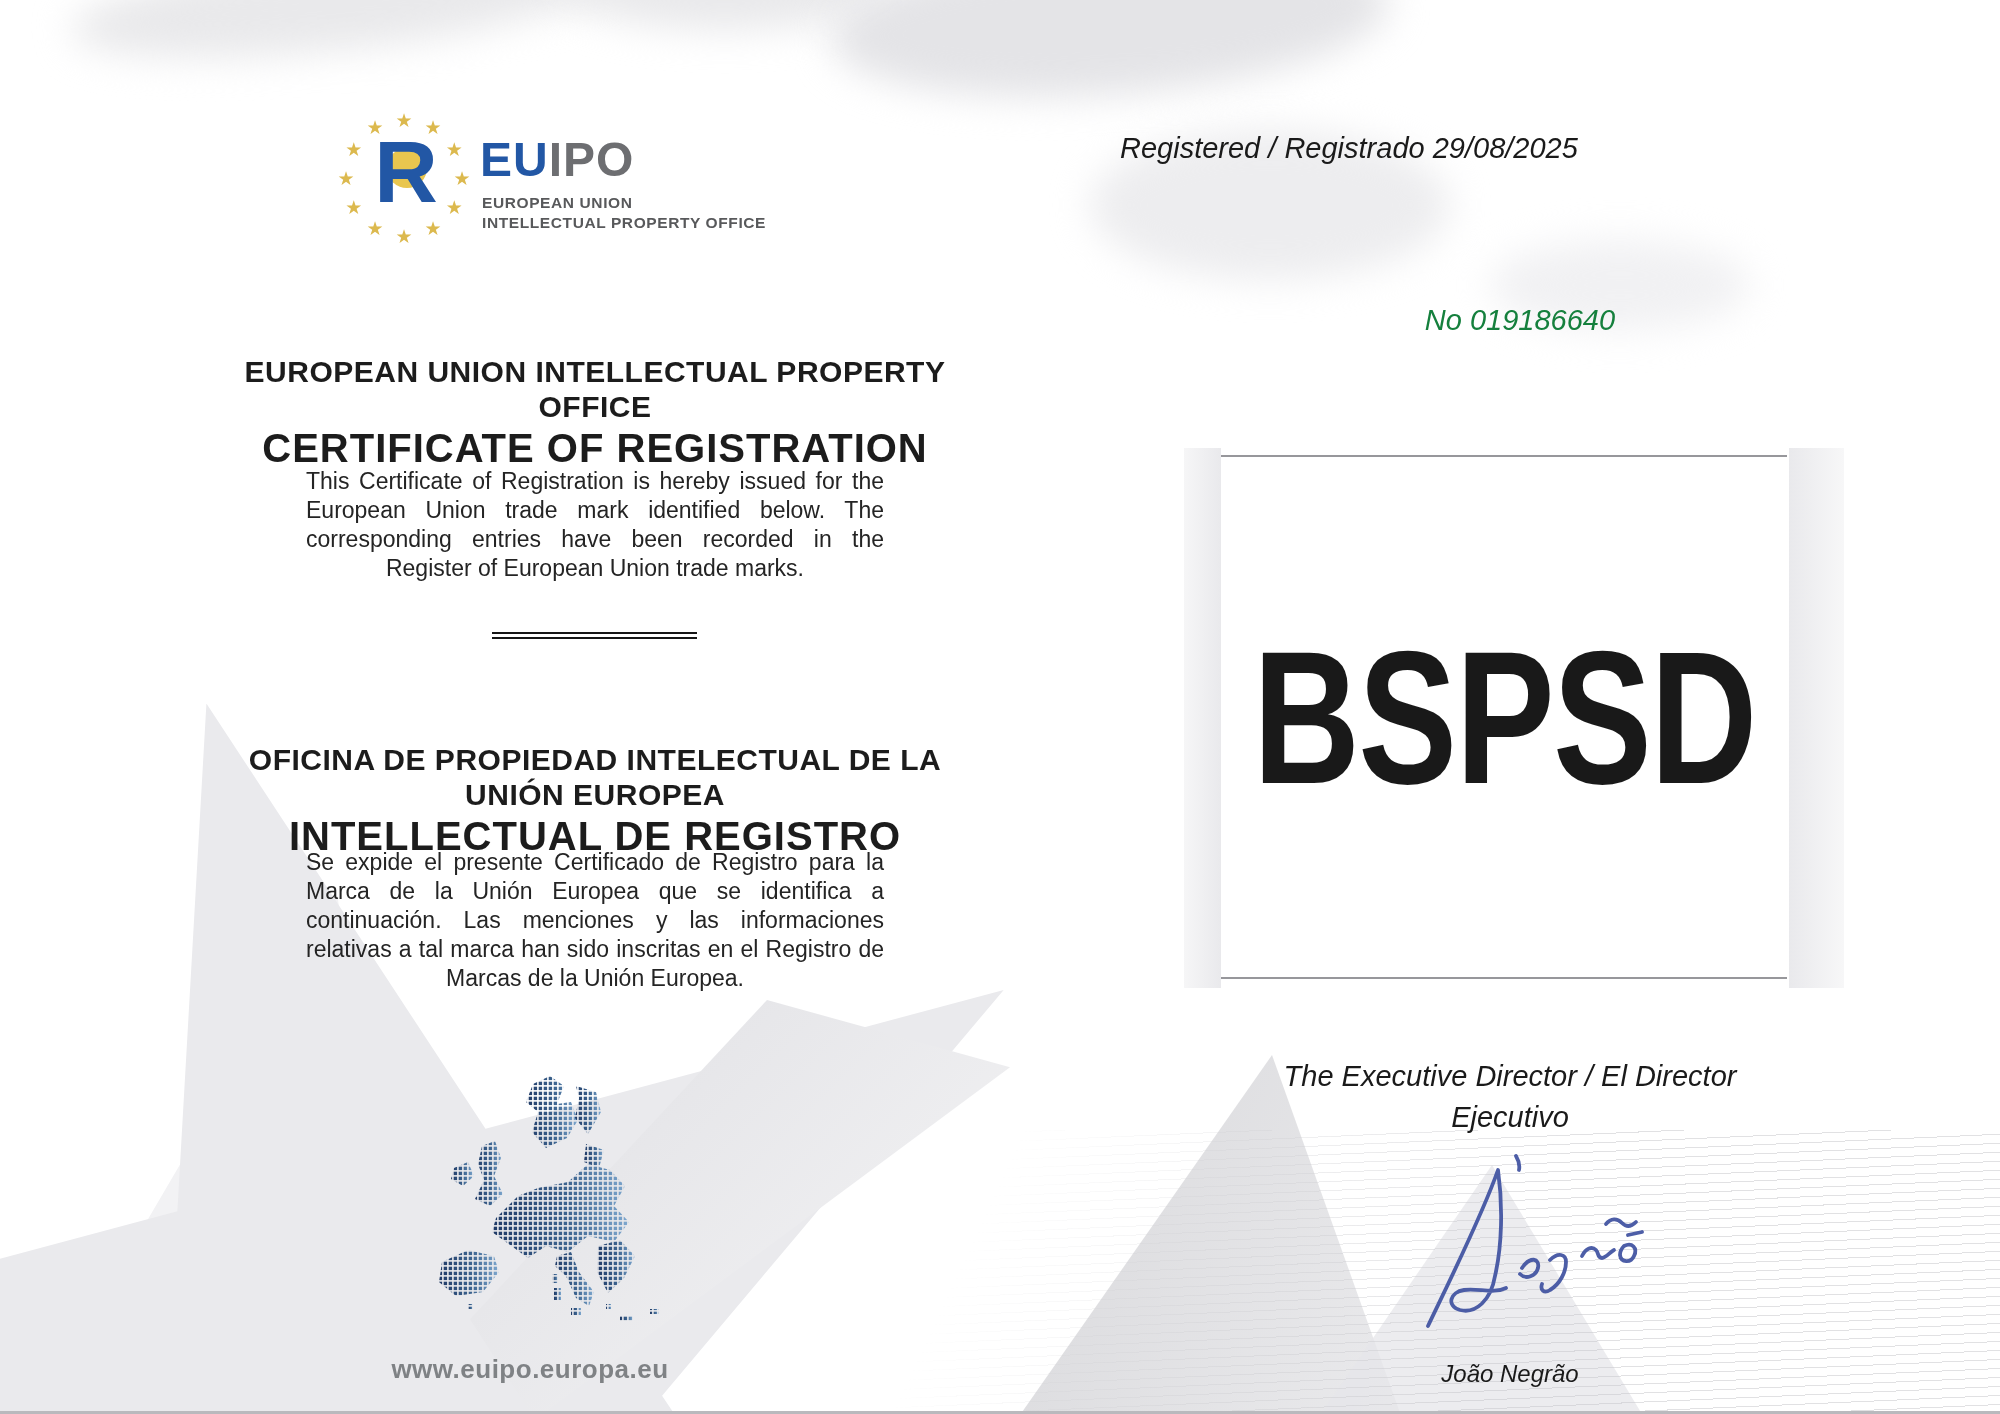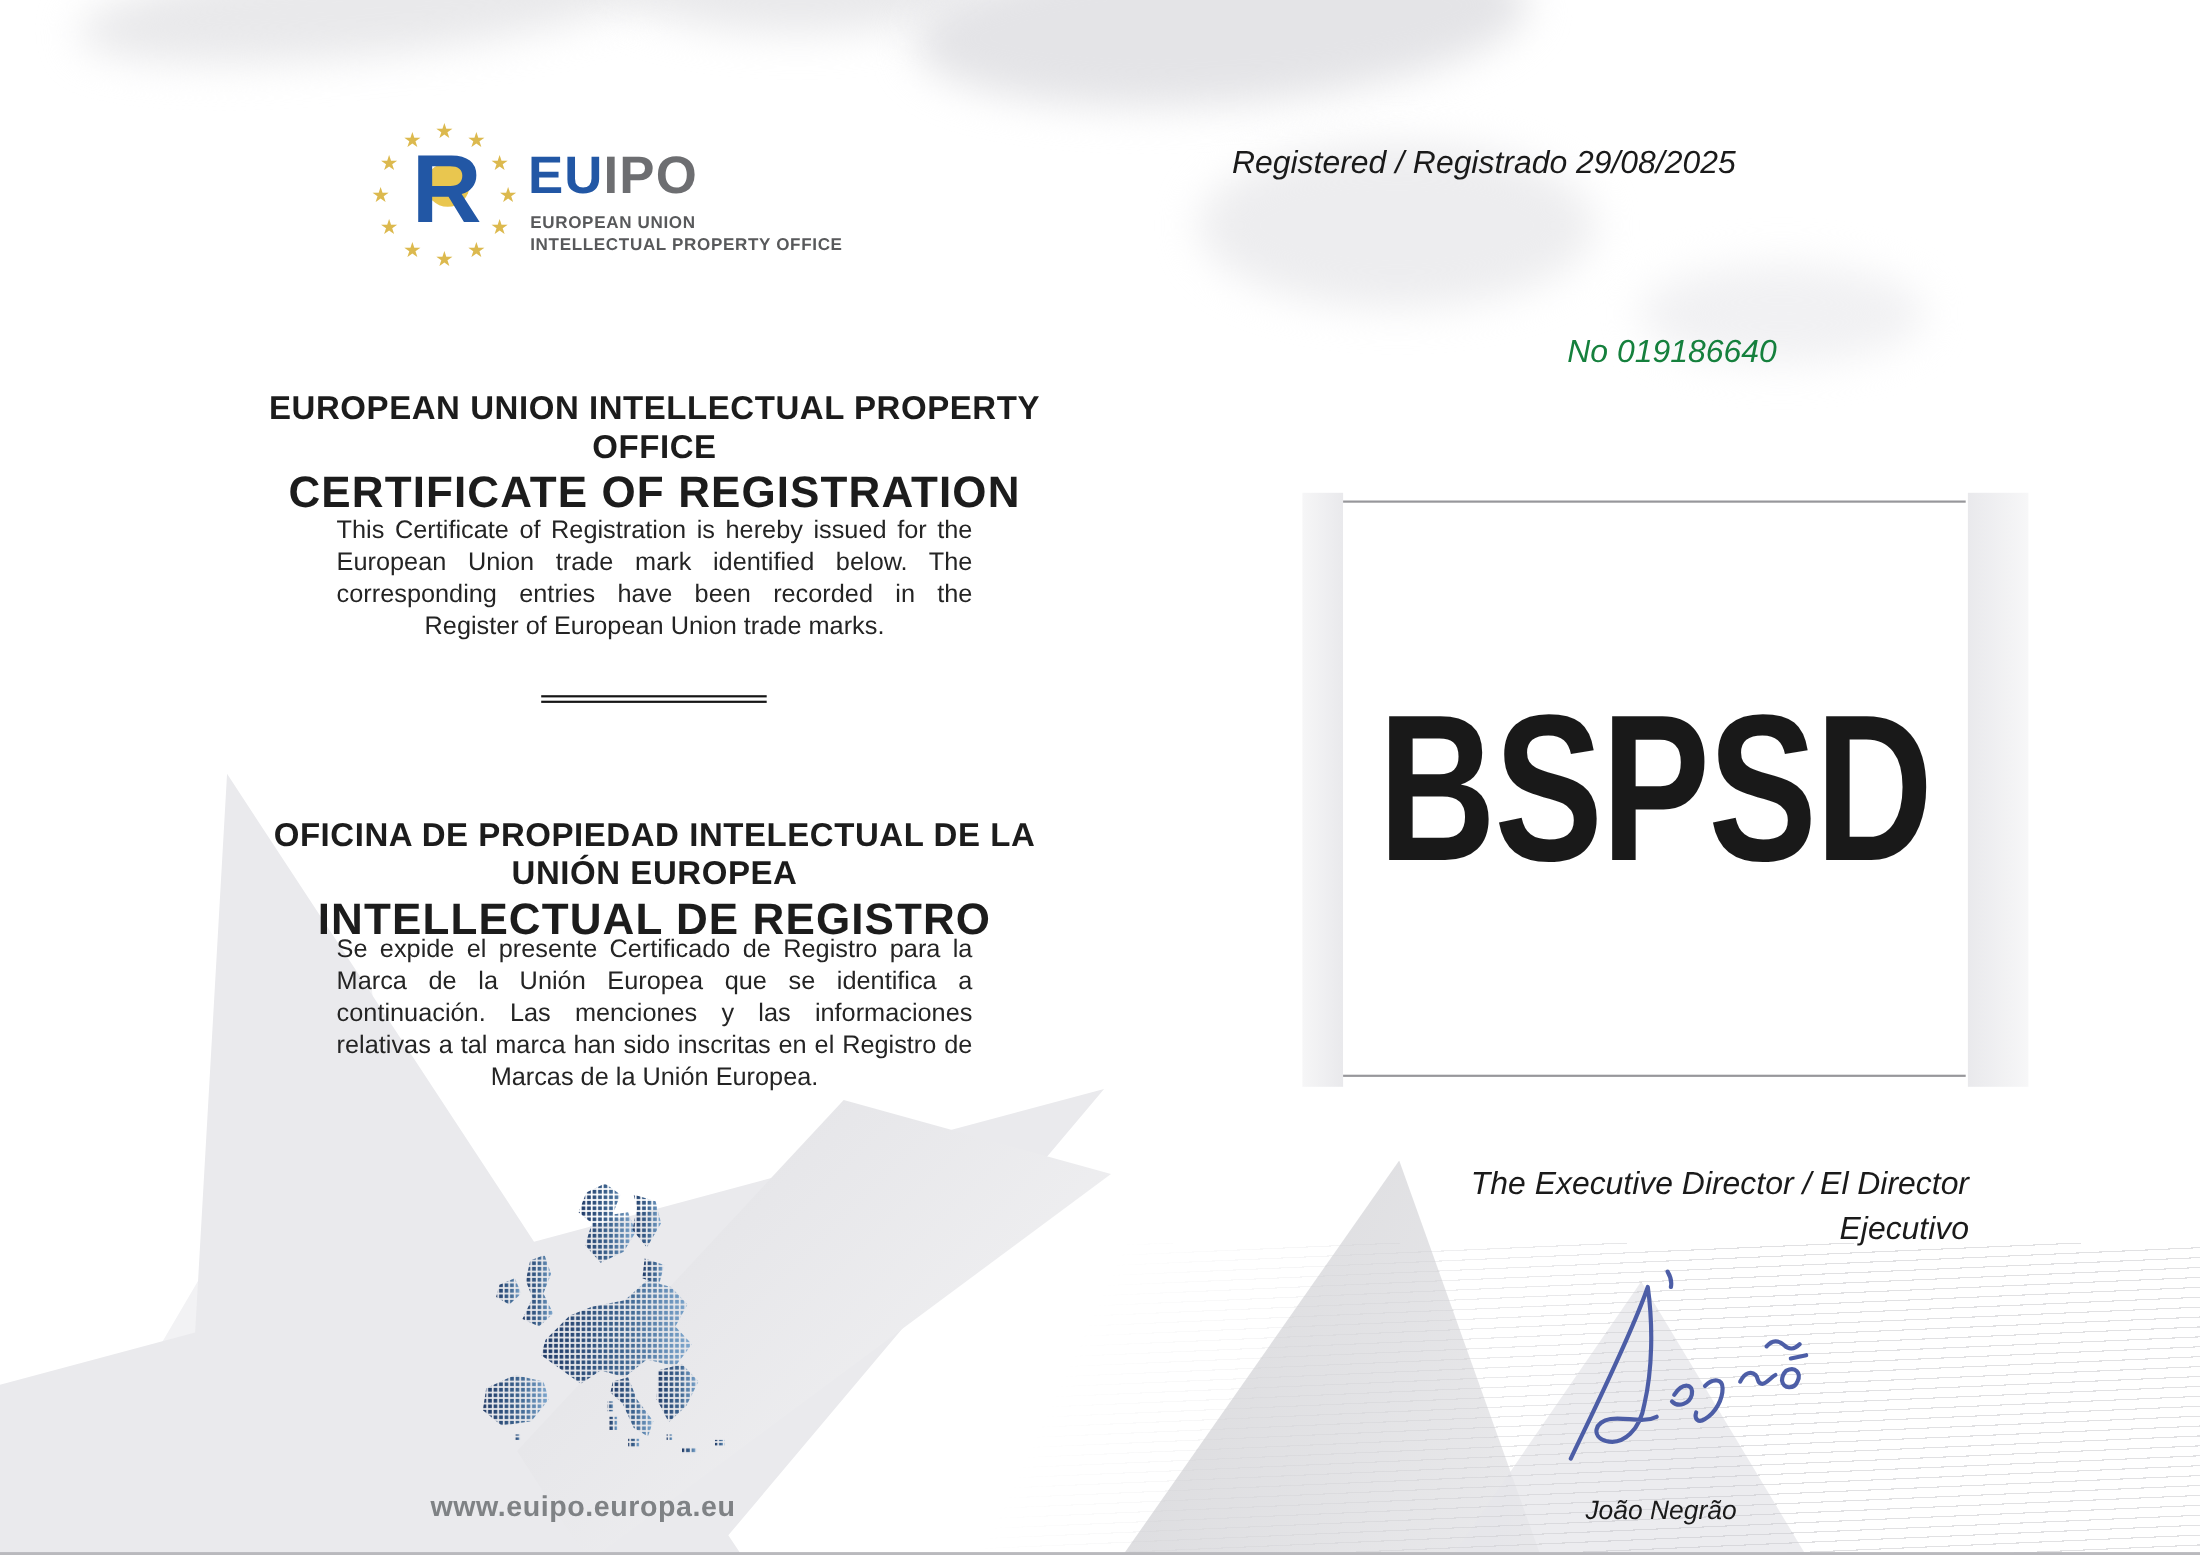--- a/index.html
+++ b/index.html
@@ -67,21 +67,21 @@
 
   
   .reg-line{position:absolute;left:1120px;top:132px;width:700px;
     font-size:29px;font-style:italic;color:#1a1a1a;}
   .no-line{position:absolute;left:1170px;top:256px;width:700px;text-align:center;
     font-size:29px;font-style:italic;color:#15803d;margin-top:48px;}
   .mark-box{position:absolute;left:1221px;top:455px;width:566px;height:520px;background:#ffffff;
     border-top:2px solid #97979b;border-bottom:2px solid #97979b;
     display:flex;align-items:center;justify-content:center;}
   .mark-text{font-size:190px;font-weight:bold;color:#191919;letter-spacing:-2px;transform:scaleX(.78);white-space:nowrap;}
-  .director-line{position:absolute;left:1230px;top:1056px;width:560px;text-align:right;
+  .director-line{position:absolute;left:1230px;top:1056px;width:560px;text-align:center;
     font-size:29px;font-style:italic;color:#1a1a1a;line-height:41px;}
   .signature{position:absolute;left:1398px;top:1148px;width:270px;height:190px;}
   .name-line{position:absolute;left:1210px;top:1360px;width:600px;text-align:center;
     font-size:24px;font-style:italic;color:#1a1a1a;}
 </style>
 </head>
 <body>
 
 <div class="page">
 

